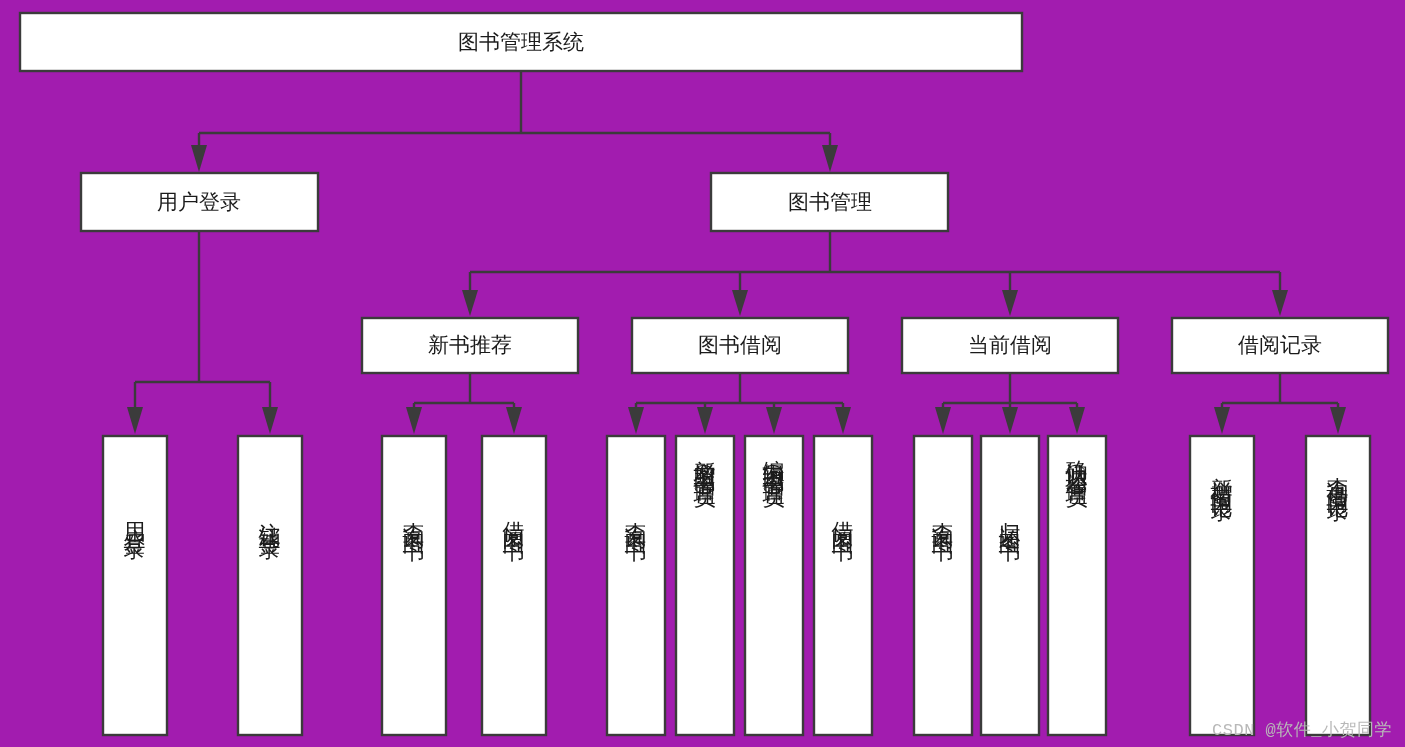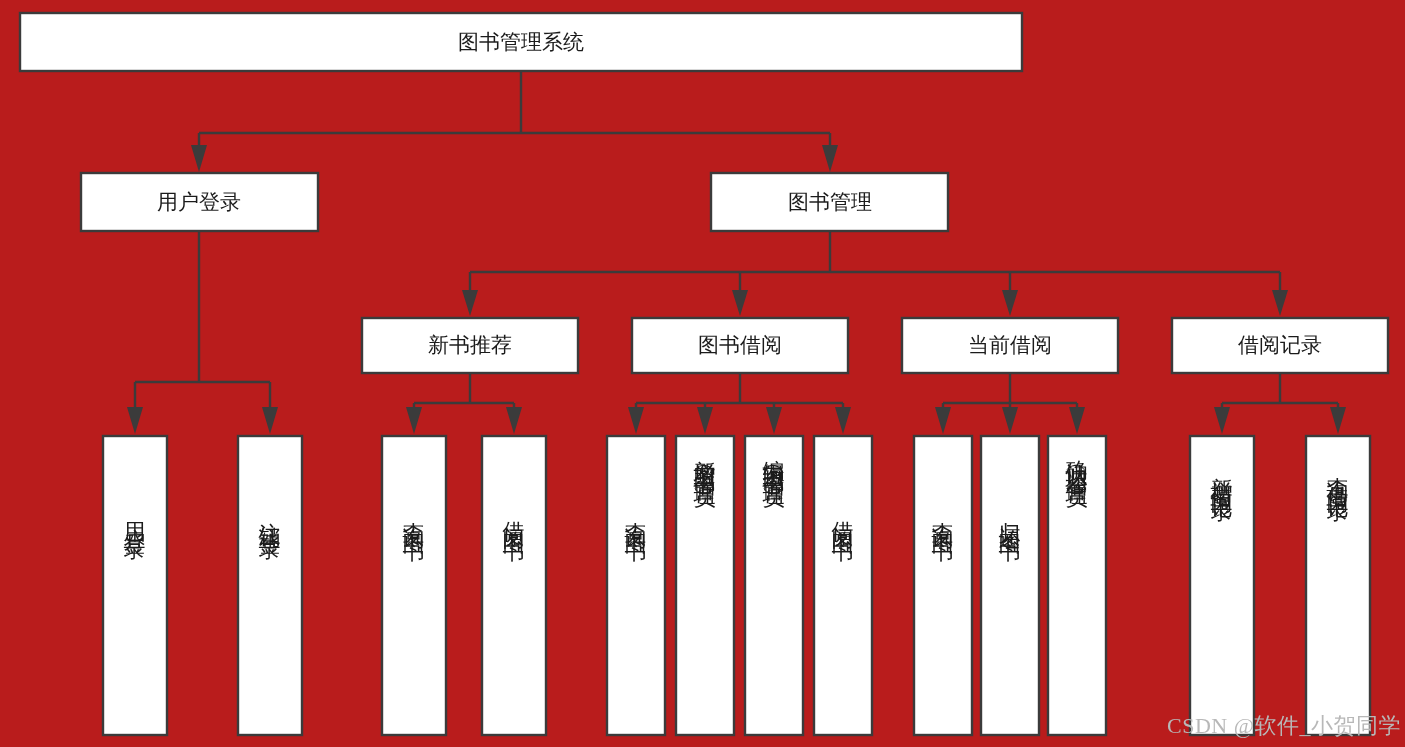--- a/index.html
+++ b/index.html
@@ -7,21 +7,21 @@
     padding: 0;
     background: #ffffff;
   }
   body {
     font-family: "Liberation Sans", "DejaVu Sans", sans-serif;
   }
   #diagram-root {
     position: relative;
     width: 1405px;
     height: 747px;
-    background: #b91c1c;
+    background: #a21caf;
     overflow: hidden;
   }
   svg.chart-svg {
     position: absolute;
     left: 0;
     top: 0;
     width: 1405px;
     height: 747px;
     display: block;
   }
@@ -48,24 +48,24 @@
     dominant-baseline: middle;
   }
   .leaf-label {
     font-family: "Liberation Sans", "DejaVu Sans", sans-serif;
     fill: #1b1b1b;
     font-size: 22px;
     text-anchor: middle;
   }
   .watermark {
     position: absolute;
-    right: 4px;
+    right: 13px;
     bottom: 6px;
-    font-family: Liberation Serif, serif;
-    font-size: 22px;
+    font-family: Liberation Mono, monospace;
+    font-size: 17px;
     color: #b8b8b8;
     letter-spacing: 0.5px;
     white-space: nowrap;
     user-select: none;
   }
 </style>
 </head>
 <body>
 
 <div id="diagram-root">

